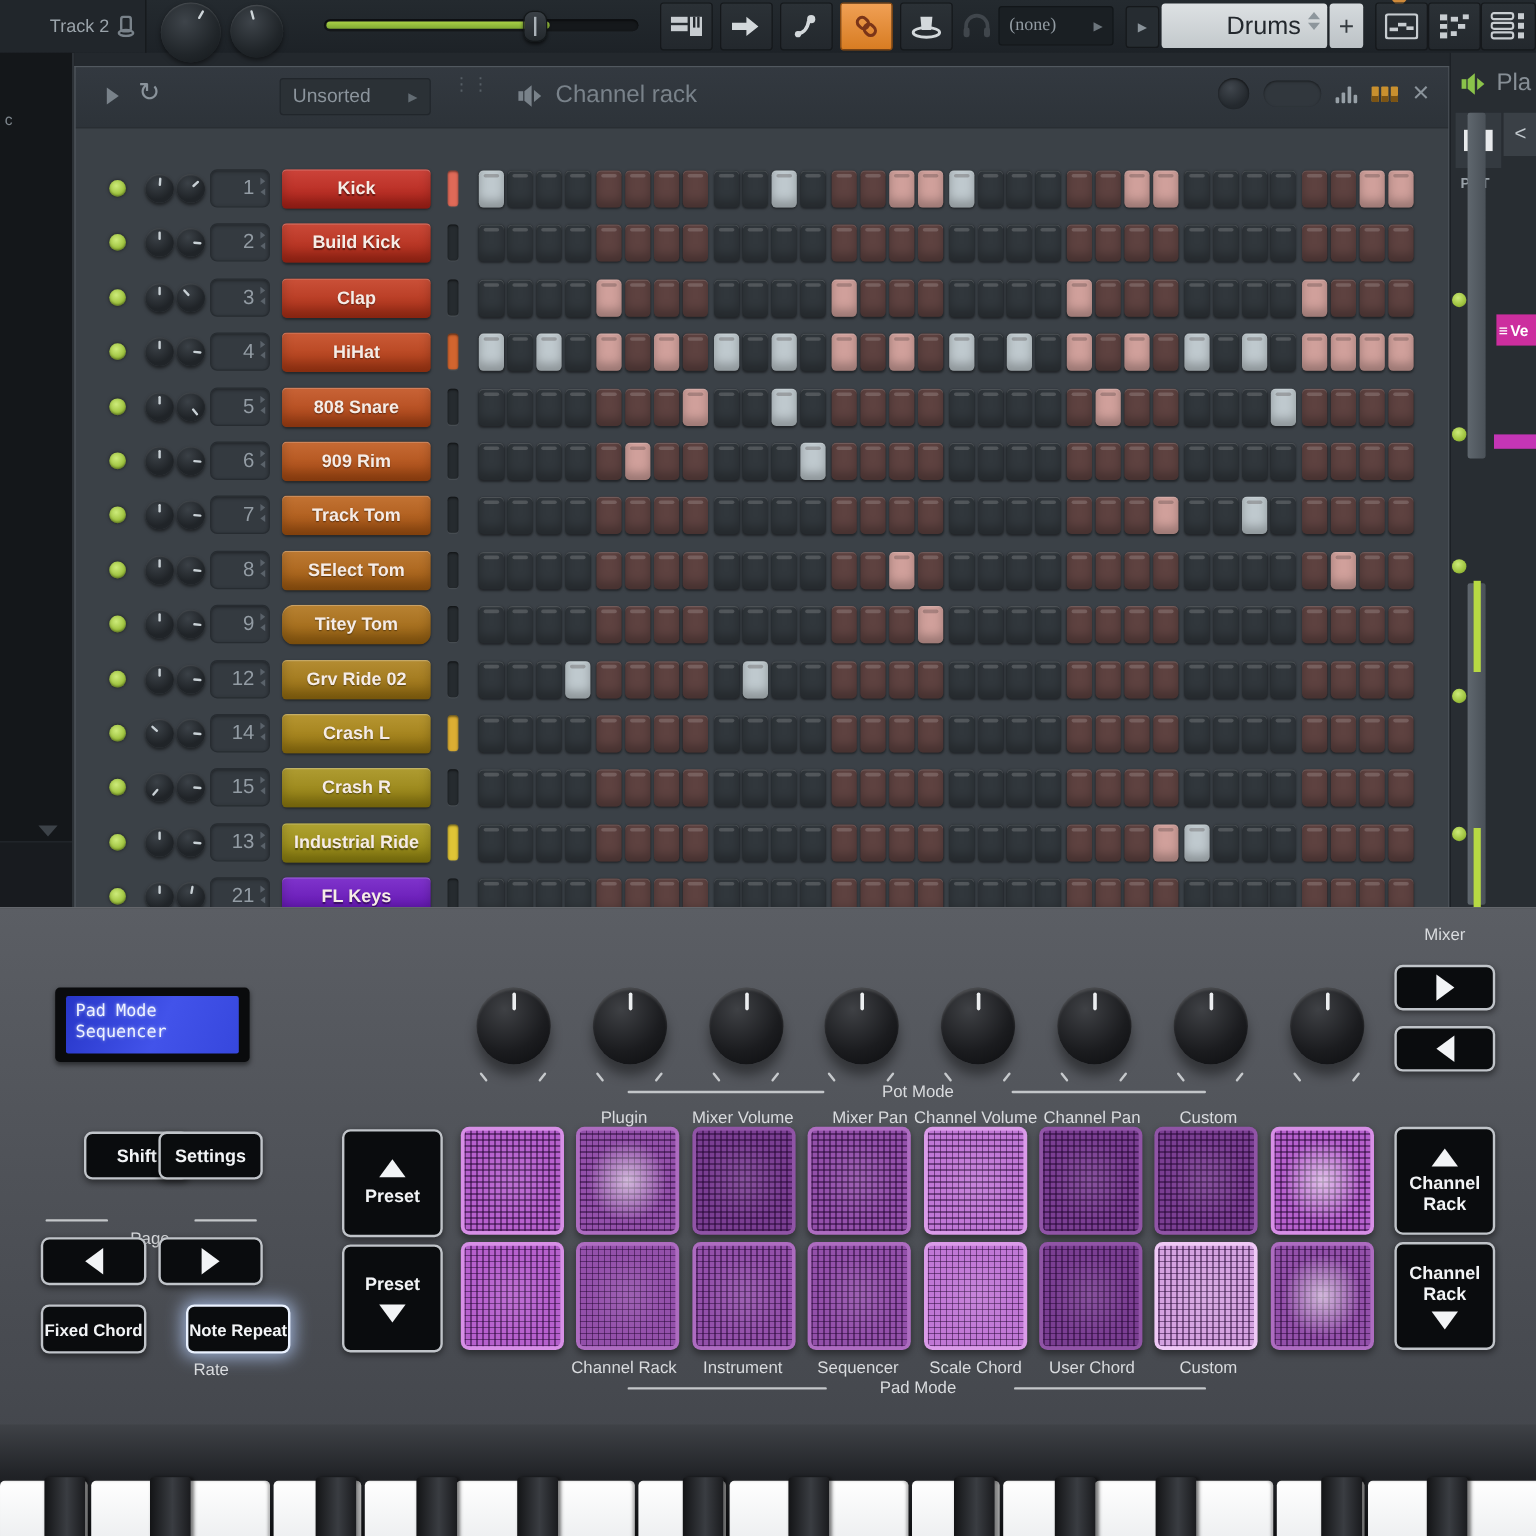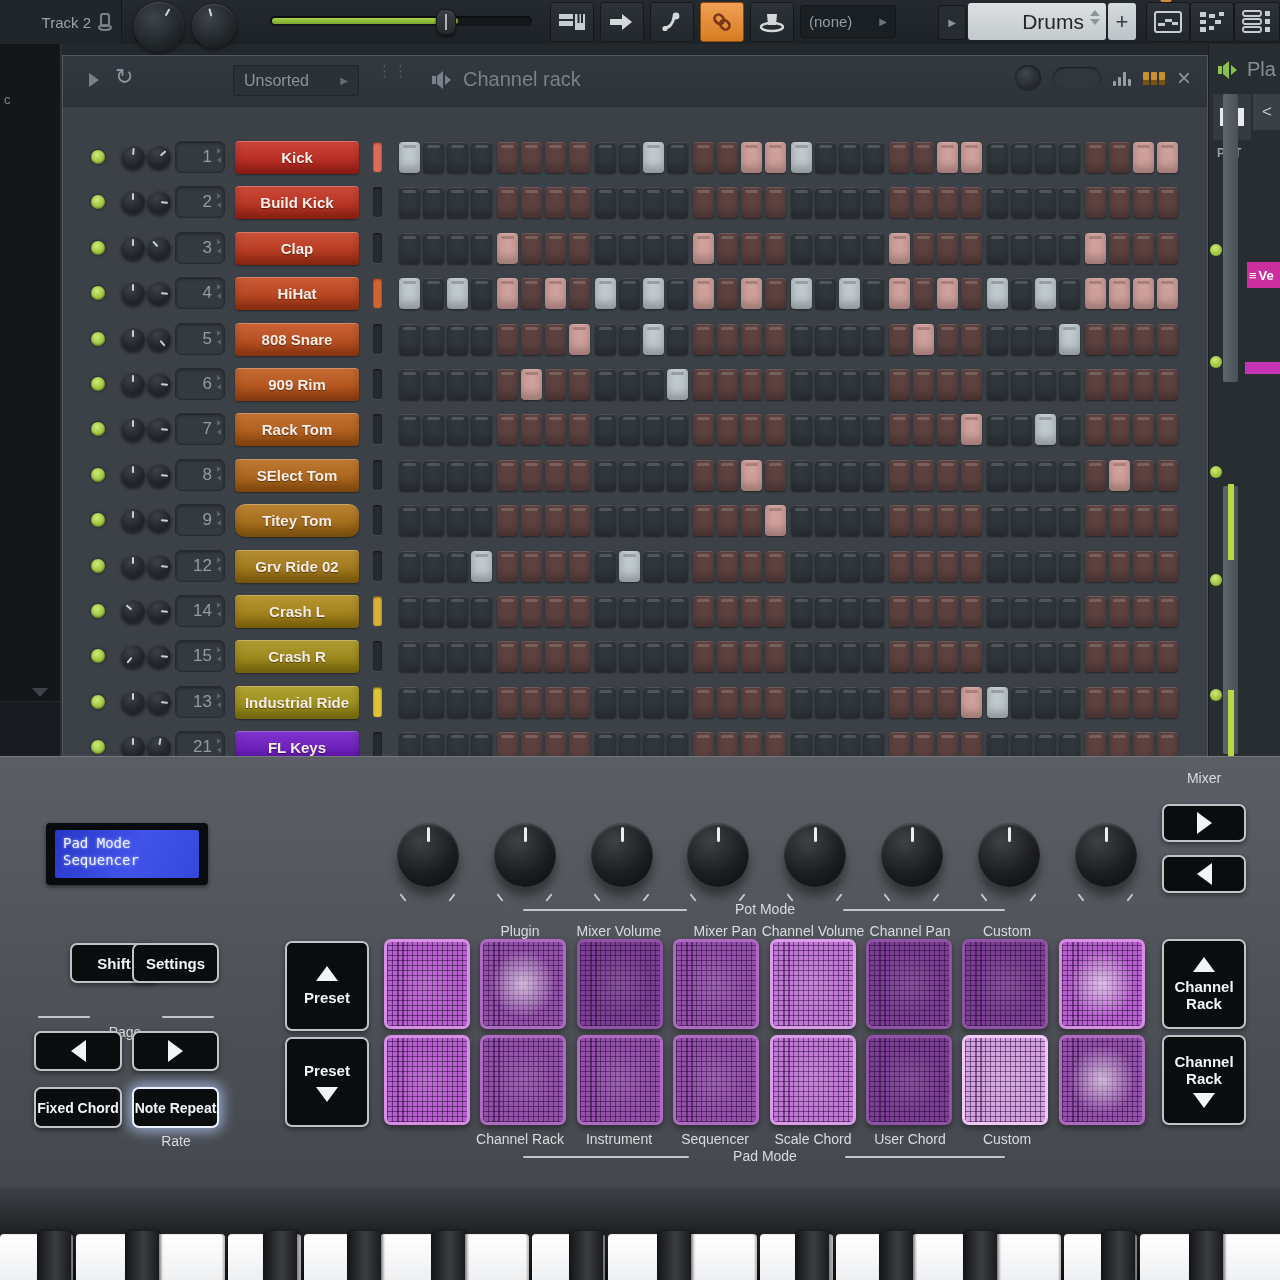--- a/index.html
+++ b/index.html
@@ -15,22 +15,22 @@
   .tb-knob .pt{position:absolute;left:50%;top:4px;width:2px;height:8px;margin-left:-1px;background:#cfd6da;border-radius:1px;}
   .tb-slider{position:absolute;left:270px;top:16px;width:262px;height:10px;border-radius:5px;background:#15181b;
     box-shadow:inset 0 1px 2px rgba(0,0,0,.7);}
   .tb-slider .fill{position:absolute;left:2px;top:2px;height:6px;border-radius:3px;background:linear-gradient(#a8d046,#7ea832);}
   .tb-slider .handle{position:absolute;top:-7px;width:18px;height:24px;border-radius:8px;background:linear-gradient(#3a4046,#23282c);
     box-shadow:0 2px 3px rgba(0,0,0,.6);border:1px solid #14181a;}
   .tb-slider .handle i{position:absolute;left:50%;top:4px;bottom:4px;width:2px;margin-left:-1px;background:#aab2b8;}
   .tb-btn{position:absolute;top:2px;width:44px;height:40px;background:linear-gradient(#2b3136,#23282d);
     border:1px solid #15181b;border-radius:3px;display:flex;align-items:center;justify-content:center;box-sizing:border-box;}
   .tb-btn.active{background:linear-gradient(#f0a055,#d87c22);border-color:#8a4a10;}
-  .tb-drop{position:absolute;left:800px;top:5px;width:96px;height:33px;background:#1a1f23;border:1px solid #121619;border-radius:3px;
-    color:#939ca3;font-size:15px;display:flex;align-items:center;box-sizing:border-box;padding:12px 8px;}
+  .tb-drop{position:absolute;left:832px;top:5px;width:96px;height:33px;background:#1a1f23;border:1px solid #121619;border-radius:3px;
+    color:#939ca3;font-size:15px;display:flex;align-items:center;box-sizing:border-box;padding:12px 8px;font-family:Liberation Serif, serif;}
   .tb-drop .arr{margin-left:auto;color:#6c757c;font-size:10px;}
   .tb-minibtn{position:absolute;left:938px;top:5px;width:26px;height:33px;background:#262c31;border:1px solid #15181b;border-radius:3px;
     color:#8a939a;font-size:10px;display:flex;align-items:center;justify-content:center;}
   .tb-pattern{position:absolute;left:968px;top:3px;width:138px;height:37px;background:linear-gradient(#dde1e3,#c3c9cc);
     border-radius:3px;display:flex;align-items:center;justify-content:flex-end;padding:0 22px 0 8px;box-sizing:border-box;
     color:#23282d;font-size:21px;}
   .tb-pattern .spin{position:absolute;right:6px;top:7px;display:flex;flex-direction:column;gap:3px;}
   .tb-pattern .spin b{width:0;height:0;border-left:5px solid transparent;border-right:5px solid transparent;}
   .tb-pattern .spin b.up{border-bottom:6px solid #8d969c;}
   .tb-pattern .spin b.dn{border-top:6px solid #8d969c;}
@@ -110,21 +110,21 @@
   .lcd{position:absolute;left:46px;top:66px;width:162px;height:62px;background:#0a0b0d;border-radius:4px;
     box-shadow:0 2px 4px rgba(0,0,0,.5);padding:7px 9px;box-sizing:border-box;}
   .lcd .scr{width:100%;height:100%;background:linear-gradient(115deg,#2736c8,#4253ea 55%,#3647dd);border-radius:2px;
     font-family:"DejaVu Sans Mono",monospace;font-size:14px;line-height:17px;color:#eef2ff;padding:5px 8px;box-sizing:border-box;
     text-shadow:0 0 3px rgba(210,225,255,.8);}
   .hwlabel{position:absolute;color:#d9dbde;font-size:14px;text-align:center;}
   .hwline{position:absolute;height:2px;background:#c3c6c9;border-radius:1px;}
   .hwbtn{position:absolute;background:#0a0c0e;border:2px solid #c0c4c9;border-radius:7px;
     box-shadow:0 2px 5px rgba(0,0,0,.45), inset 0 0 0 2px #0a0c0e;
     color:#f2f4f6;font-size:15px;font-weight:bold;display:flex;align-items:center;justify-content:center;box-sizing:border-box;}
-  .hwbtn.lit{border-color:#eaf2ff;box-shadow:0 0 14px 3px rgba(185,210,255,.75), inset 0 0 0 2px #0a0c0e;}
+  .hwbtn.lit{border-color:#eaf2ff;box-shadow:0 0 14px 3px rgba(185,210,255,.75), inset 0 0 0 2px #0a0c0e;margin-left:23px;}
   .hwbtn .tri-up{width:0;height:0;border-left:11px solid transparent;border-right:11px solid transparent;border-bottom:15px solid #f2f4f6;}
   .hwbtn .tri-dn{width:0;height:0;border-left:11px solid transparent;border-right:11px solid transparent;border-top:15px solid #f2f4f6;}
   .hwbtn .tri-l{width:0;height:0;border-top:11px solid transparent;border-bottom:11px solid transparent;border-right:15px solid #f2f4f6;}
   .hwbtn .tri-r{width:0;height:0;border-top:11px solid transparent;border-bottom:11px solid transparent;border-left:15px solid #f2f4f6;}
   .hwbtn.col{flex-direction:column;gap:8px;font-size:15px;line-height:17px;}
   .hwknob{position:absolute;width:62px;height:64px;border-radius:50%;
     background:radial-gradient(circle at 38% 28%,#3f4145,#1b1c1f 58%,#0b0c0e);
     box-shadow:0 9px 10px rgba(0,0,0,.4), inset 0 2px 2px rgba(255,255,255,.14);}
   .hwknob .pt{position:absolute;left:50%;top:4px;width:3px;height:15px;margin-left:-1.5px;background:#eceef0;border-radius:2px;}
   .tick{position:absolute;width:2px;height:9px;background:#c6c9cc;border-radius:1px;}
@@ -607,21 +607,21 @@
             <div class="cknob pan">
               <i class="pt" style="transform:rotate(0deg)"></i>
             </div>
             <div class="cknob vol">
               <i class="pt" style="transform:rotate(95deg)"></i>
             </div>
             <div class="numbox">7<span class="spin">
                 <b class="r"></b>
                 <b class="l"></b>
               </span></div>
-            <div class="chbtn" style="background: linear-gradient(rgba(255, 255, 255, 0.14), rgba(0, 0, 0, 0.12)), rgb(185, 92, 18);">Rack Tom</div>
+            <div class="chbtn" style="background: linear-gradient(rgba(255, 255, 255, 0.14), rgba(0, 0, 0, 0.12)), rgb(185, 92, 18);">Track Tom</div>
             <div class="mute"></div>
             <div class="steps">
               <div class="step st-d"></div>
               <div class="step st-d"></div>
               <div class="step st-d"></div>
               <div class="step st-d"></div>
               <div class="step st-m g"></div>
               <div class="step st-m"></div>
               <div class="step st-m"></div>
               <div class="step st-m"></div>

